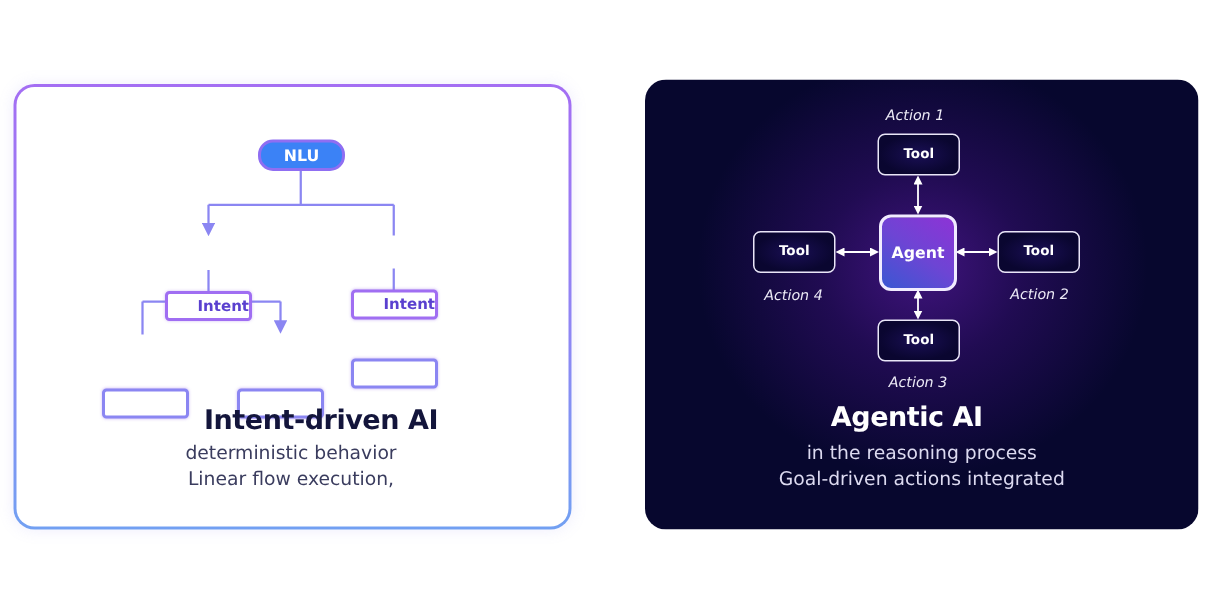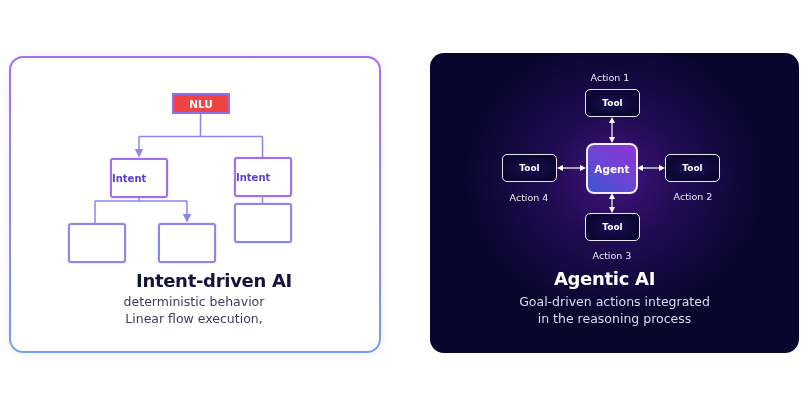--- a/index.html
+++ b/index.html
@@ -11,30 +11,31 @@
     position: absolute; left: 9px; top: 56px; width: 372px; height: 297px;
     border-radius: 14px; padding: 2px;
     background: linear-gradient(180deg, #a46ef3 0%, #8f86f4 55%, #72a0f2 100%);
     box-shadow: 0 0 10px rgba(150,140,240,0.15);
   }
   .card-left-inner {
     position: relative; width: 100%; height: 100%;
     background: #ffffff; border-radius: 12px;
   }
   .lnode {
-    position: absolute; height: 40px; background: #fff;
+    position: absolute; height: 20px; background: #fff;
     border: 2px solid #8b86f2; border-radius: 3px;
-    display: flex; align-items: center; justify-content: flex-start;
+    display: flex; align-items: center; justify-content: flex-end;
     font-size: 10px; font-weight: bold; color: #5a40cf;
     box-shadow: 0 0 2px rgba(160,120,240,0.5);
+    margin-top: 36px;
   }
   .lnode.top { border-color: #a06ef2; }
   .nlu {
-    position: absolute; background: #ef4444; border: 2px solid #8f6ef2;
-    border-radius: 0; color: #fff; font-size: 10.5px; font-weight: bold;
+    position: absolute; background: #3b82f6; border: 2px solid #8f6ef2;
+    border-radius: 10px; color: #fff; font-size: 10.5px; font-weight: bold;
     display: flex; align-items: center; justify-content: center;
   }
   .svg-layer { position: absolute; left: 0; top: 0; width: 810px; height: 405px; pointer-events: none; }
   .left-title {
     position: absolute; left: 0; width: 388px; top: 270px; text-align: center;
     font-family: "DejaVu Sans", sans-serif; font-weight: bold; font-size: 18px; color: #13153b;
     letter-spacing: -0.3px;
     margin-left: 20px;
   }
   .left-sub {
@@ -59,21 +60,21 @@
   }
   .agent {
     position: absolute; width: 52px; height: 51px;
     border: 2px solid #f1ecff; border-radius: 8px;
     background: linear-gradient(215deg, #8d33d6 0%, #6d45d4 50%, #3a57d2 100%);
     color: #fff; font-size: 10.5px; font-weight: bold;
     display: flex; align-items: center; justify-content: center;
   }
   .action {
     position: absolute; width: 70px; text-align: center;
-    font-size: 9.5px; color: #eceaf6;
+    font-size: 9.5px; color: #eceaf6; font-style: italic;
   }
   .right-title {
     position: absolute; left: 430px; width: 349px; top: 268px; text-align: center;
     font-weight: bold; font-size: 18px; color: #ffffff; letter-spacing: -0.3px;
   }
   .right-sub {
     position: absolute; left: 430px; width: 369px; top: 294px; text-align: center;
     font-size: 12.5px; line-height: 16.5px; color: #dcdaf0;
   }
 </style>
@@ -163,15 +164,15 @@
 </div>
 <div class="action" style="left:658px; top:191px;">Action 2</div>
 
 <div class="tool" style="left:585px; top:213px;">
   <span>Tool</span>
 </div>
 <div class="action" style="left:577px; top:250px;">Action 3</div>
 
 <div class="right-title">Agentic AI</div>
 <div class="right-sub">
+  <div>in the reasoning process</div>
   <div>Goal-driven actions integrated</div>
-  <div>in the reasoning process</div>
 </div>
 
 </body></html>

